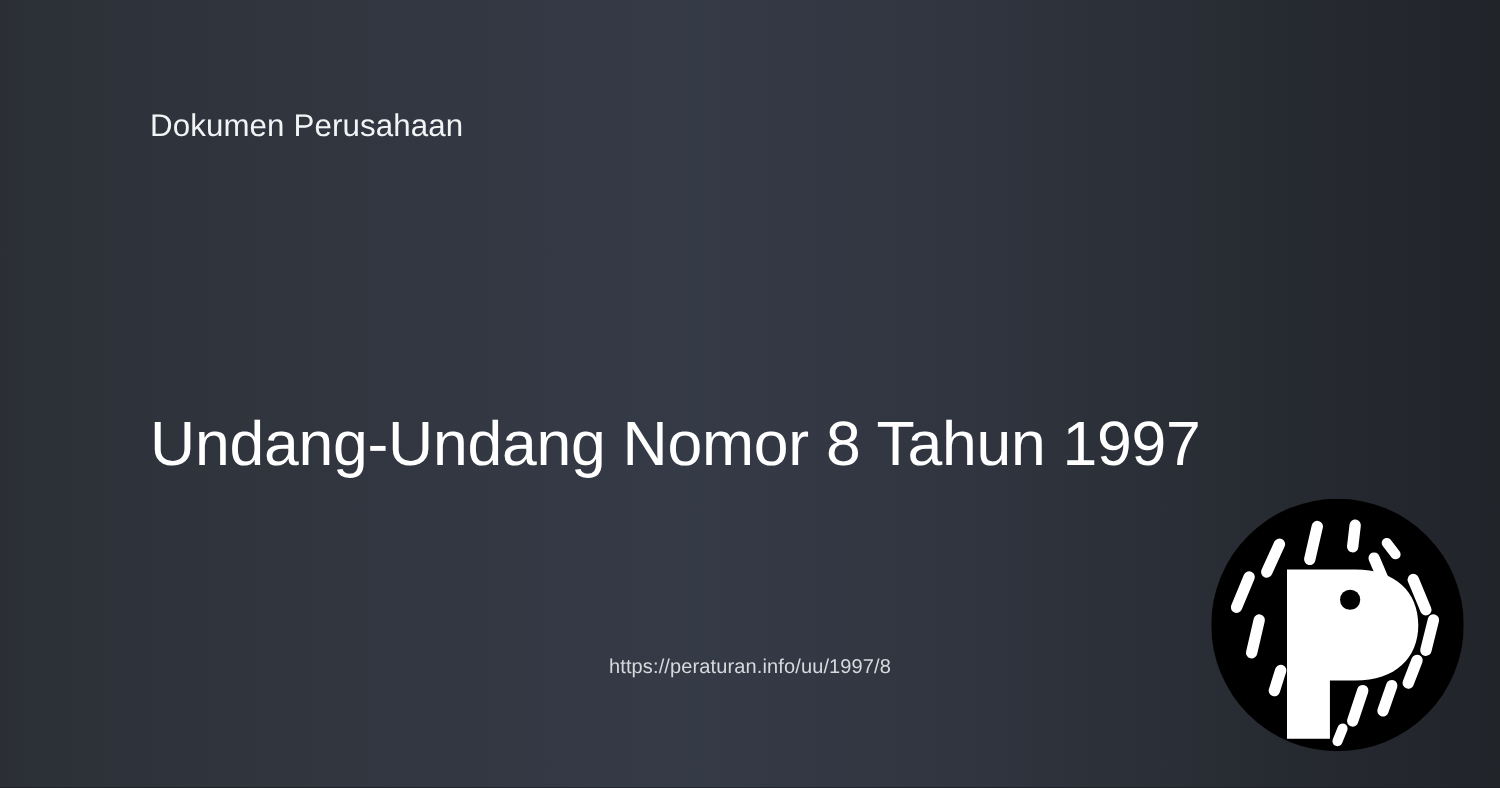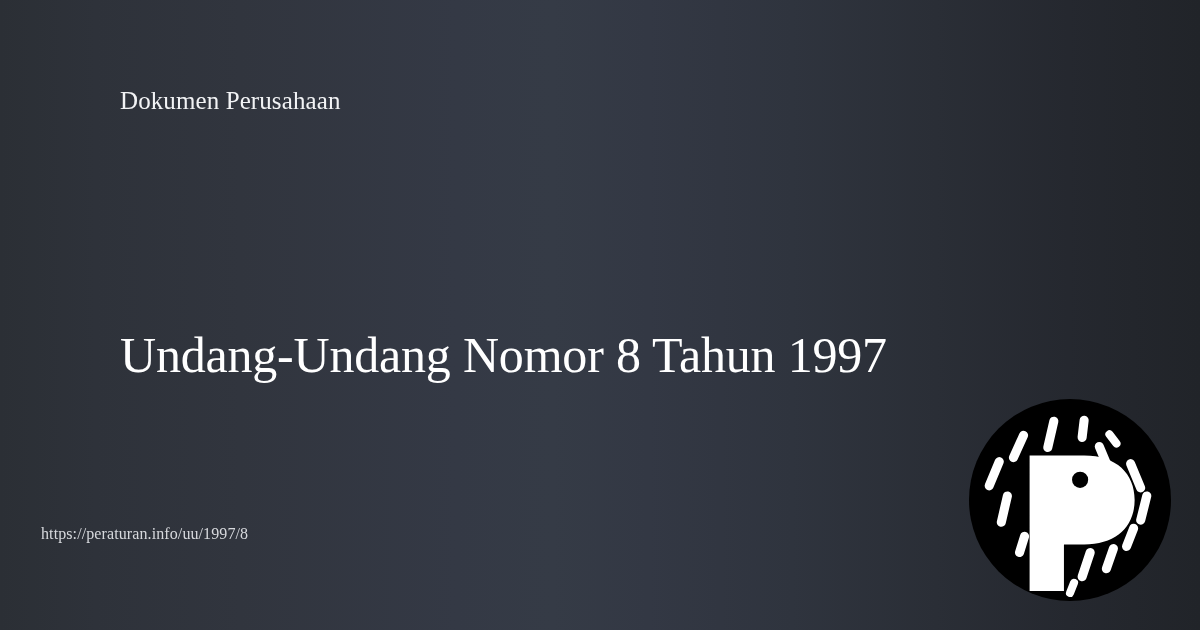--- a/index.html
+++ b/index.html
@@ -6,21 +6,21 @@
   html, body {
     margin: 0;
     padding: 0;
     background: #1c1f24;
   }
   #card {
     position: relative;
     width: 1200px;
     height: 630px;
     overflow: hidden;
-    font-family: Liberation Serif, serif;
+    font-family: Liberation Sans, sans-serif;
     
     background:
       linear-gradient(
         90deg,
         #2b2f35   0%,
         #2e323a   8%,
         #31353e  20%,
         #343945  38%,
         #353b46  46%,
         #333844  54%,
@@ -57,26 +57,25 @@
     line-height: 1.12;
     white-space: nowrap;
   }
 
   
   .url {
     position: absolute;
     left: 0;
     right: 0;
     top: 525px;
-    text-align: left;
+    text-align: center;
     font-size: 16px;
     font-weight: 400;
     color: #d7d9dd;
     letter-spacing: 0.1px;
-    padding-left: 41px;
   }
 
   
   .logo {
     position: absolute;
     left: 969px;
     top: 399px;
     width: 202px;
     height: 202px;
   }

